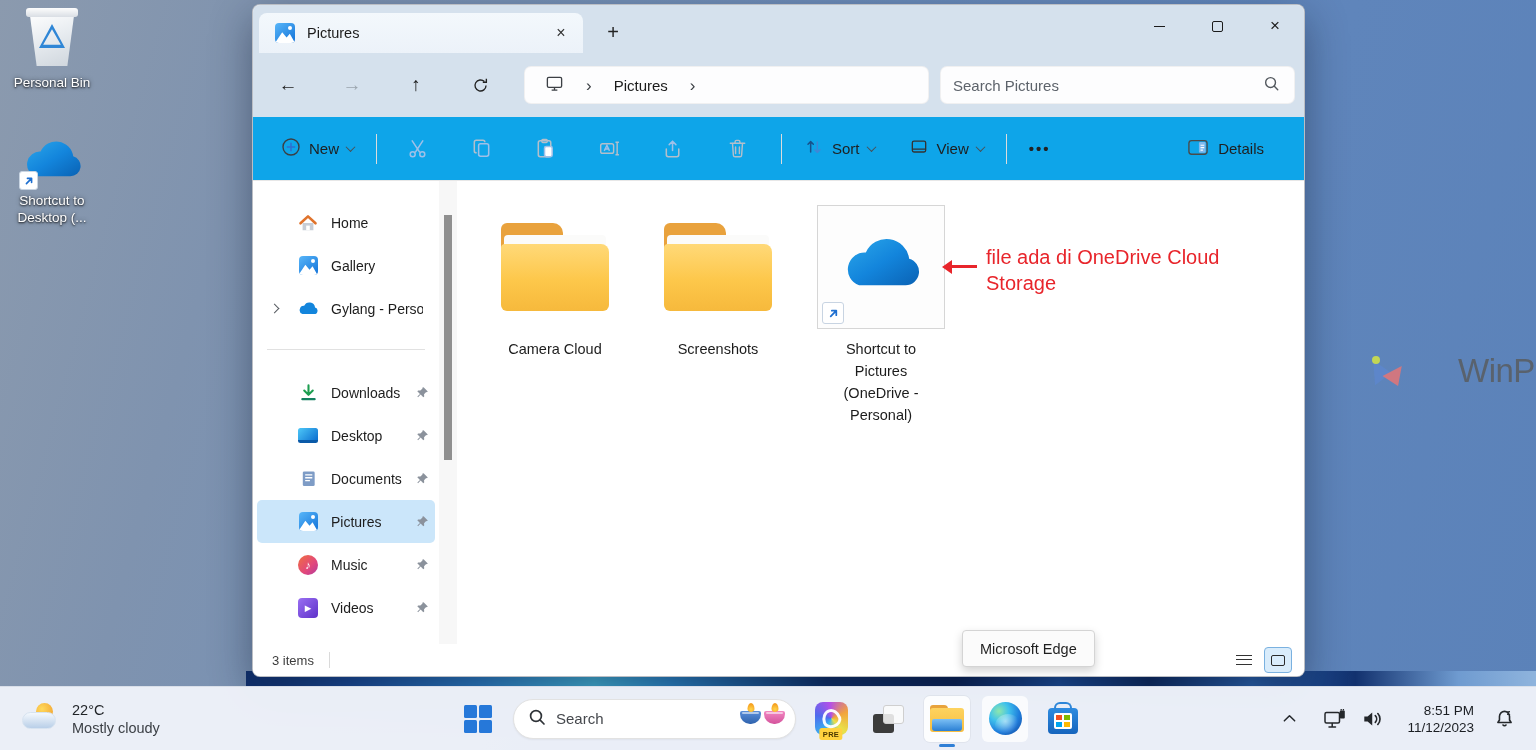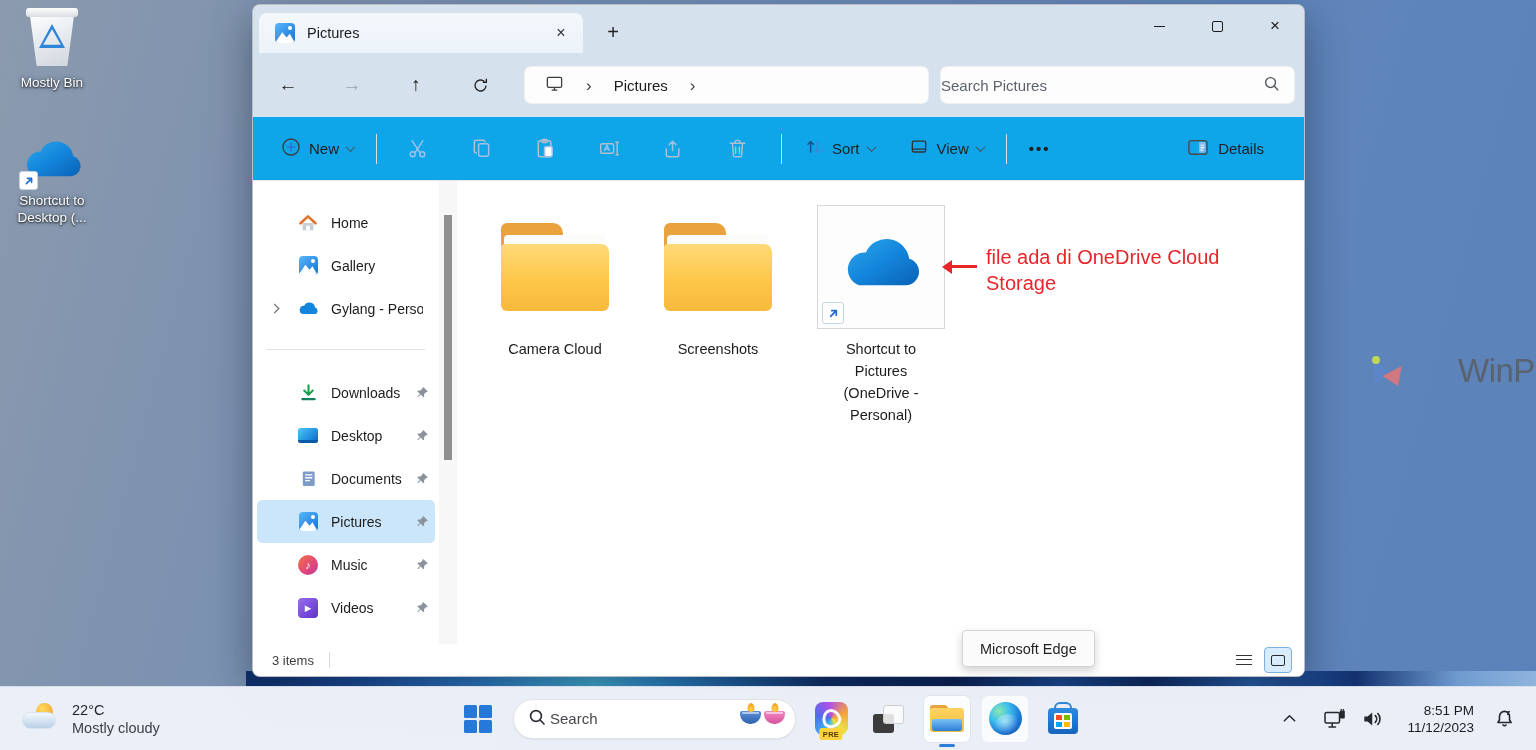--- a/index.html
+++ b/index.html
@@ -61,21 +61,21 @@
   .gallery-ico::before { box-shadow:-14px 0 0 -1px rgba(255,255,255,.0); }
   
   .navbar { height:64px; background:#d5e1ed; display:flex; align-items:center; padding-left:15px; flex:0 0 auto; }
   .nav-btn { width:40px; height:40px; border-radius:5px; display:flex; align-items:center; justify-content:center;
     font-size:19px; color:#1d1d1d; margin-right:24px; flex:0 0 auto; }
   .nav-btn.disabled { color:#9aa4ad; }
   .addr { width:405px; height:38px; margin-left:0px; background:#fdfdfe; border-radius:7px; border:1px solid rgba(0,0,0,.05);
     display:flex; align-items:center; gap:22px; padding-left:20px; font-size:15px; }
   .crumb-sep { color:#3c4045; font-size:17px; line-height:1; }
   .searchbox { width:355px; height:38px; margin-left:11px; background:#fdfdfe; border-radius:7px; border:1px solid rgba(0,0,0,.05);
-    display:flex; align-items:center; padding:0 14px 0 0; }
+    display:flex; align-items:center; padding:0 14px 0 12px; }
   .searchbox input { flex:1; border:none; outline:none; background:transparent; font-size:15px; color:#1b1b1b;
     font-family:"Liberation Sans","DejaVu Sans",sans-serif; }
   .searchbox input::placeholder { color:#5d6océ; color:#5d636b; }
   
   .toolbar { height:64px; background:#0ea5e9; border-bottom:1px solid #e7e7e7; display:flex; align-items:center;
     padding:0 30px 0 18px; flex:0 0 auto; }
   .tb-btn { display:flex; align-items:center; gap:8px; padding:8px 10px; border-radius:5px; font-size:15px; color:#1f1f1f; flex:0 0 auto; }
   .tb-div { width:1px; height:30px; background:#dcdcdc; margin:0 12px; flex:0 0 auto; }
   .tb-ico { width:44px; height:44px; margin:0 10px; border-radius:5px; display:flex; align-items:center; justify-content:center; flex:0 0 auto; }
   .cd { width:7px; height:7px; border-right:1.4px solid #4a4f55; border-bottom:1.4px solid #4a4f55;
@@ -139,21 +139,21 @@
     background:linear-gradient(#f4f8fd,#b9cfe8); border:1px solid #d7e3f0; }
   .wx-temp { font-size:14.5px; color:#1f2226; }
   .wx-cond { font-size:14.5px; color:#3c4046; margin-top:2px; }
   .tb-center { position:absolute; left:455px; top:0; height:100%; display:flex; align-items:center; gap:12px; }
   .tb-app { position:relative; width:46px; height:46px; border-radius:6px; display:flex; align-items:center; justify-content:center; flex:0 0 auto; }
   .tb-app.active { background:rgba(255,255,255,.85); box-shadow:0 0 0 1px rgba(0,0,0,.04); }
   .tb-app.active::after { content:''; position:absolute; bottom:-5px; left:50%; transform:translateX(-50%);
     width:16px; height:3px; border-radius:2px; background:#2f7fd6; }
   .tb-app.hover { background:rgba(255,255,255,.75); }
   .search-pill { width:283px; height:40px; border-radius:20px; background:#fff; border:1px solid #e2e2e2;
-    display:flex; align-items:center; padding:0 10px 0 14px; gap:4px; box-shadow:0 1px 2px rgba(0,0,0,.05); flex:0 0 auto; }
+    display:flex; align-items:center; padding:0 10px 0 14px; gap:10px; box-shadow:0 1px 2px rgba(0,0,0,.05); flex:0 0 auto; }
   .search-pill span.lbl { font-size:15px; color:#45484d; }
   .diyas { margin-left:auto; display:flex; gap:3px; align-items:flex-end; padding-bottom:3px; }
   .diya { position:relative; width:21px; height:13px; border-radius:2px 2px 10px 10px; }
   .diya.blue { background:linear-gradient(#5b8fd9,#2f62ad); }
   .diya.pink { background:linear-gradient(#f287c2,#d4539c); }
   .diya::before { content:''; position:absolute; left:50%; top:-8px; transform:translateX(-50%); width:7px; height:9px;
     background:radial-gradient(circle at 50% 70%,#ffd54a 0%,#f59d1e 75%); border-radius:50% 50% 50% 50%/65% 65% 35% 35%; }
   .diya::after { content:''; position:absolute; left:2px; right:2px; top:1px; height:2.5px; background:rgba(255,255,255,.55); border-radius:2px; }
   .copilot { position:relative; width:33px; height:33px; border-radius:8px;
     background:conic-gradient(from 210deg,#38b2f0,#4f6bed,#b44fe8,#f2a33c,#e8e24a,#38b2f0); }
@@ -191,21 +191,21 @@
 <body>
 
 <div class="bloom-band"></div>
 
 <div class="dt-icon" style="left:4px; top:8px;">
   <span class="bin">
     <i class="bin-body"></i>
       <i class="bin-lid"></i>
       <i class="rec-tri"></i>
   </span>
-  <span class="dt-label">Mostly Bin</span>
+  <span class="dt-label">Personal Bin</span>
 </div>
 
 <div class="dt-icon" style="left:4px; top:140px;">
   <span class="cloud-wrap">
     <svg width="66" height="42" viewBox="0 0 52 32">
       <defs>
           <linearGradient id="odg" x1="0" y1="0" x2="1" y2="1">
         <stop offset="0" stop-color="#2ba7ea"></stop>
             <stop offset=".5" stop-color="#1385dc"></stop>
             <stop offset="1" stop-color="#0a62b4"></stop>

